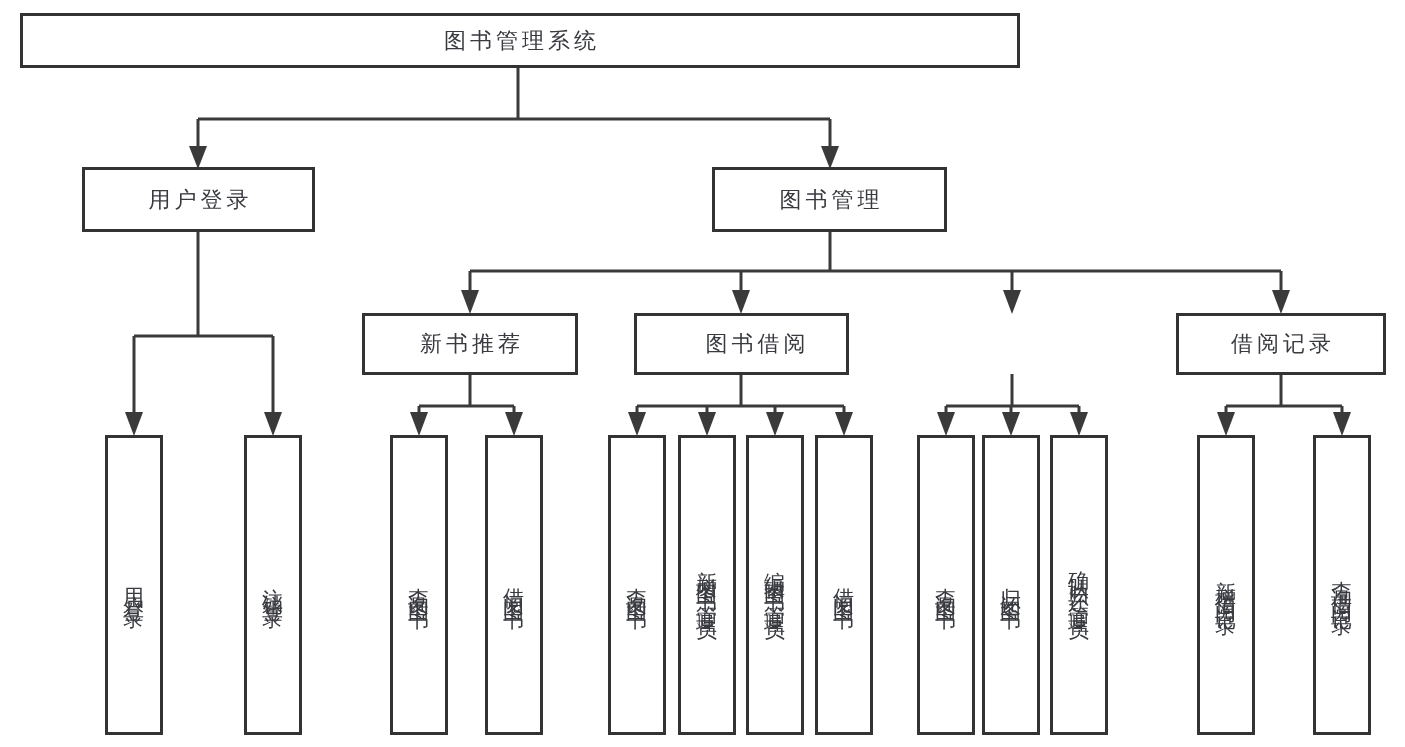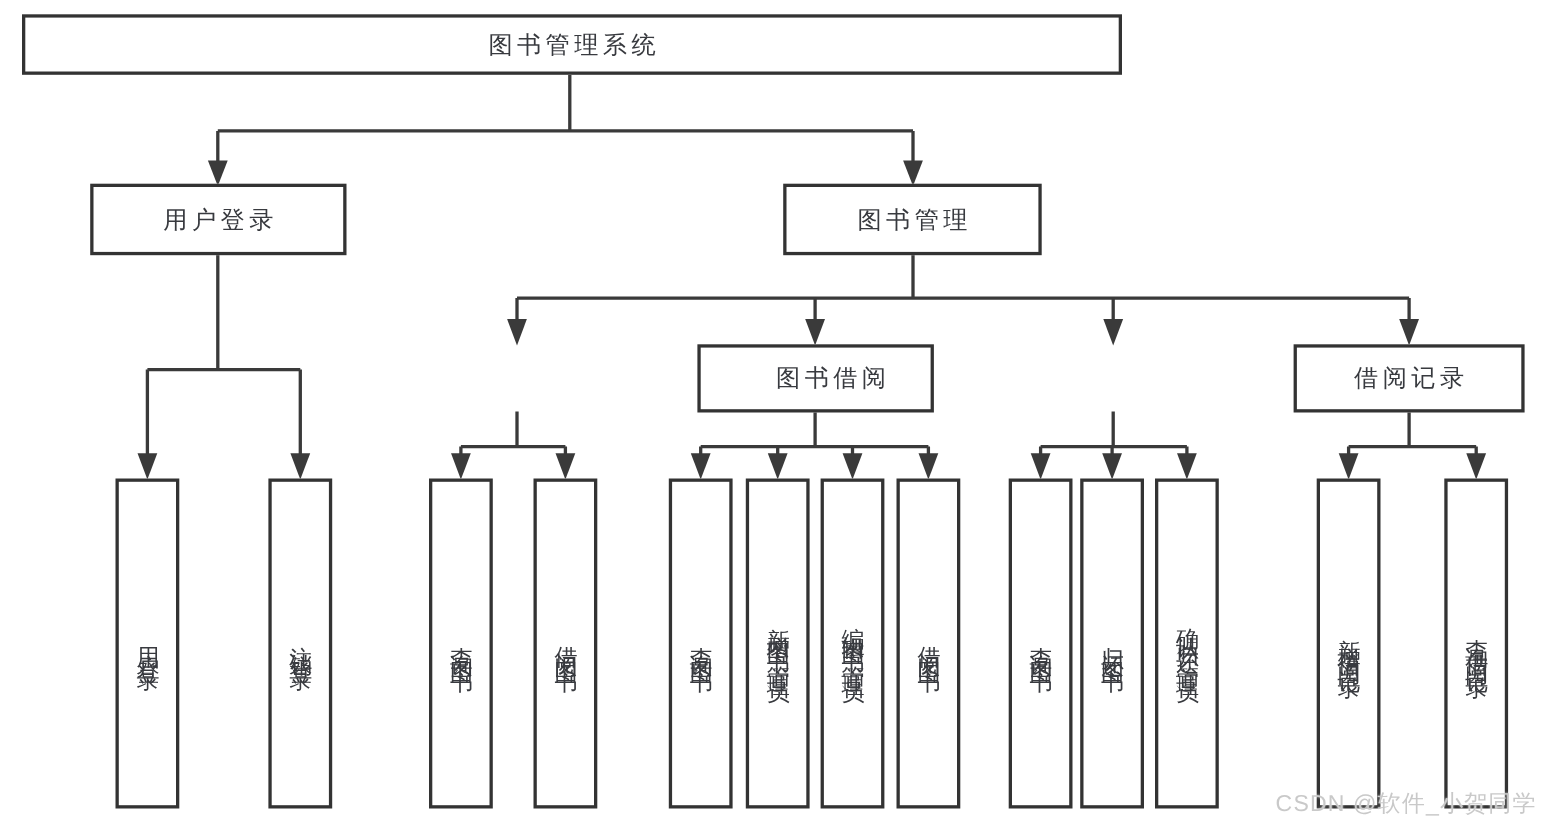--- a/index.html
+++ b/index.html
@@ -124,20 +124,21 @@
       <polygon points="1217,412 1235,412 1226,436"></polygon>
       <polygon points="1333,412 1351,412 1342,436"></polygon>
     </g>
   </svg>
 
   <div class="box h" style="left:20px; top:13px; width:1000px; height:55px;">图书管理系统</div>
 
   <div class="box h" style="left:82px; top:167px; width:233px; height:65px;">用户登录</div>
   <div class="box h" style="left:712px; top:167px; width:235px; height:65px;">图书管理</div>
 
+  <div class="box h" style="left:362px; top:313px; width:216px; height:62px;">新书推荐</div>
   <div class="box h" style="left:634px; top:313px; width:215px; height:62px;padding-left:28px;">图书借阅</div>
   <div class="box h" style="left:1176px; top:313px; width:210px; height:62px;">借阅记录</div>
 
   <div class="box leaf" style="left:105px; top:435px; width:58px; height:300px;">用户登录</div>
   <div class="box leaf" style="left:244px; top:435px; width:58px; height:300px;">注销登录</div>
 
   <div class="box leaf" style="left:390px; top:435px; width:58px; height:300px;">查询图书</div>
   <div class="box leaf" style="left:485px; top:435px; width:58px; height:300px;">借阅图书</div>
 
   <div class="box leaf" style="left:608px; top:435px; width:58px; height:300px;">查询图书</div>
@@ -145,15 +146,14 @@
   <div class="box leaf" style="left:746px; top:435px; width:58px; height:300px;">编辑图书（管理员）</div>
   <div class="box leaf" style="left:815px; top:435px; width:58px; height:300px;">借阅图书</div>
 
   <div class="box leaf" style="left:917px; top:435px; width:58px; height:300px;">查询图书</div>
   <div class="box leaf" style="left:982px; top:435px; width:58px; height:300px;">归还图书</div>
   <div class="box leaf" style="left:1050px; top:435px; width:58px; height:300px;">确认归还（管理员）</div>
 
   <div class="box leaf" style="left:1197px; top:435px; width:58px; height:300px;">新增借阅记录</div>
   <div class="box leaf" style="left:1313px; top:435px; width:58px; height:300px;">查询借阅记录</div>
 
-  <div class="watermark">CSDN @软件_小贺同学</div>
 
 </div>
 
 </body></html>

